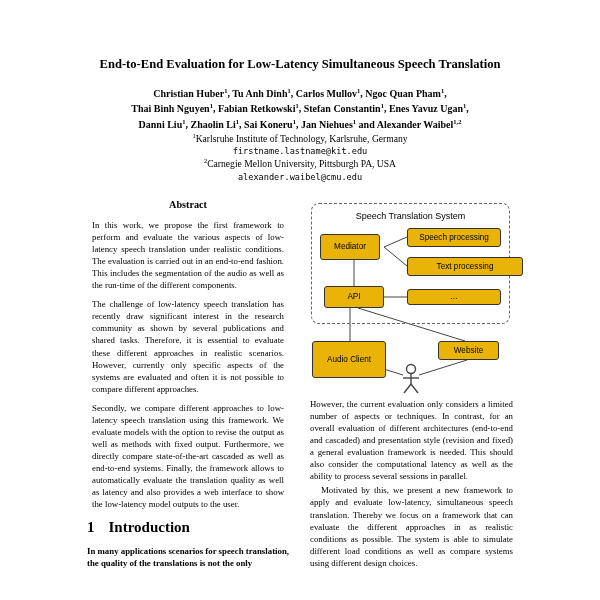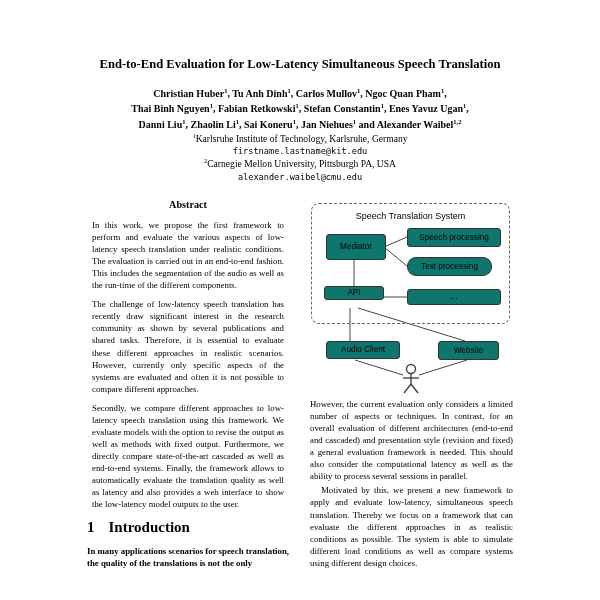--- a/index.html
+++ b/index.html
@@ -25,28 +25,28 @@
 
   .sec-heading { font-weight:bold; font-size:15px; text-align:left; margin:6px 0 7px; }
   .sec-num { margin-right:14px; }
   .intro p { margin-bottom:14px;font-weight:bold; }
 
   
   .figure { position:relative; width:203px; height:197px; font-family:"Liberation Sans", sans-serif; margin-top:3px; }
   .figure svg.lines { position:absolute; left:0; top:0; width:203px; height:197px; }
   .sys-box { position:absolute; left:1px; top:2px; width:199px; height:121px; border:1px dashed #666; border-radius:8px; }
   .sys-label { position:absolute; top:9px; left:0; width:201px; text-align:center; font-size:9px; }
-  .fbox { position:absolute; border:1px solid #333; border-radius:3px; background:#0f766e;
+  .fbox { position:absolute; border:1px solid #333; border-radius:3px; background:#eab308;
           display:flex; align-items:center; justify-content:center; font-size:8.2px; text-align:center; }
-  .b-mediator { left:16px; top:33px; width:60px; height:26px; }
+  .b-mediator { left:10px; top:33px; width:60px; height:26px; }
   .b-speech   { left:97px; top:27px; width:94px; height:19px; }
-  .b-text     { left:97px; top:56px; width:85px; height:19px;border-radius:9px; }
-  .b-api      { left:14px; top:85px; width:60px; height:14px; }
+  .b-text     { left:97px; top:56px; width:116px; height:19px; }
+  .b-api      { left:14px; top:85px; width:60px; height:22px; }
   .b-dots     { left:97px; top:88px; width:94px; height:16px; }
-  .b-audio    { left:16px;  top:140px; width:74px; height:18px; }
+  .b-audio    { left:2px;  top:140px; width:74px; height:37px; }
   .b-website  { left:128px; top:140px; width:61px; height:19px; }
 
   .caption { text-align:center; font-size:8.8px; font-family:"Liberation Serif", serif; margin:9px 0 11px; }
 
   .rightcol p.p0 { margin-bottom:2px; }
   .rightcol p.p1 { text-indent:11px; }
 </style>
 </head>
 <body>
 

